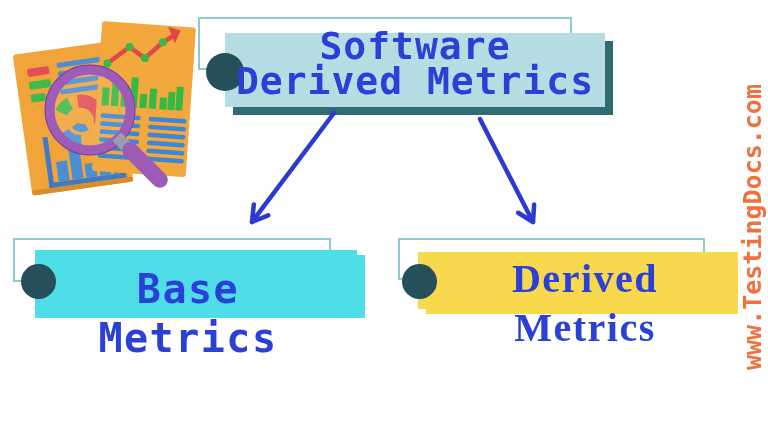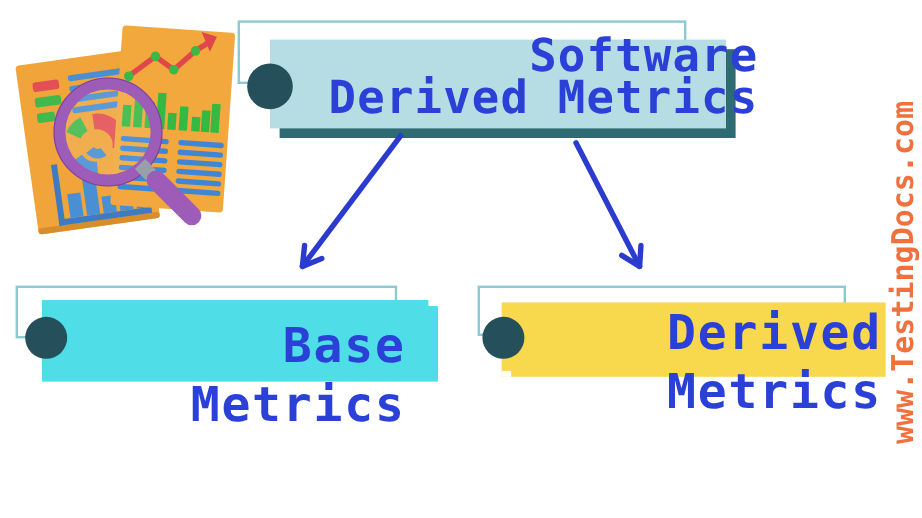--- a/index.html
+++ b/index.html
@@ -4,26 +4,26 @@
 <style>
   html,body{margin:0;padding:0;background:#ffffff;}
   .stage{
     position:relative;width:768px;height:432px;background:#ffffff;overflow:hidden;
     font-family:"DejaVu Sans Mono","Liberation Mono",monospace;
   }
   .outline{position:absolute;border:2px solid #8bc9d3;box-sizing:border-box;background:transparent;}
   .fill{position:absolute;}
   .shadow{position:absolute;background:#2f6b73;}
   .bullet{position:absolute;border-radius:50%;background:#254f5a;}
-  .label{position:absolute;text-align:right;font-weight:bold;color:#2a40d6;white-space:nowrap;}
+  .label{position:absolute;text-align:center;font-weight:bold;color:#2a40d6;white-space:nowrap;}
   .label span{display:block;}
   .root-label{left:198px;top:29px;width:434px;font-size:38px;line-height:35px;letter-spacing:1px;}
   .child-label{font-size:40px;line-height:49px;letter-spacing:1.5px;}
   .base-label{left:38px;top:254px;width:300px;margin-top:11px;}
-  .derived-label{left:435px;top:254px;width:300px;}
+  .derived-label{left:435px;top:254px;width:300px;font-family:Liberation Serif, serif;}
   .root-outline{left:198px;top:17px;width:374px;height:53px;}
   .root-shadow{left:233px;top:41px;width:380px;height:74px;}
   .root-fill{left:225px;top:33px;width:380px;height:74px;background:#b7dde4;}
   .root-bullet{left:206px;top:53px;width:38px;height:38px;}
   .base-outline{left:13px;top:238px;width:318px;height:44px;}
   .base-fill{left:35px;top:250px;width:330px;height:68px;background:#4fdde7;}
   .base-bullet{left:21px;top:264px;width:35px;height:35px;}
   .derived-outline{left:398px;top:238px;width:307px;height:42px;}
   .derived-fill{left:418px;top:252px;width:320px;height:62px;background:#f8d84c;}
   .derived-bullet{left:402px;top:264px;width:35px;height:35px;}

